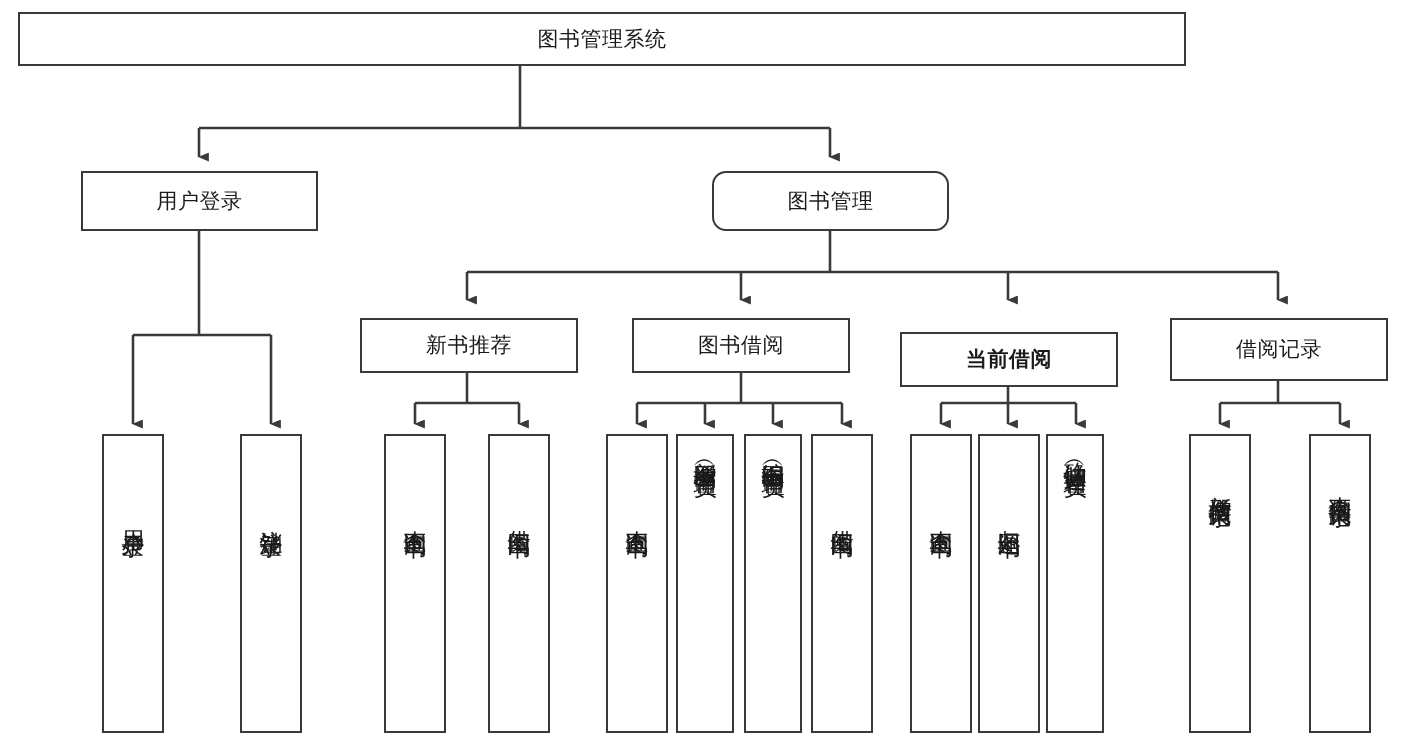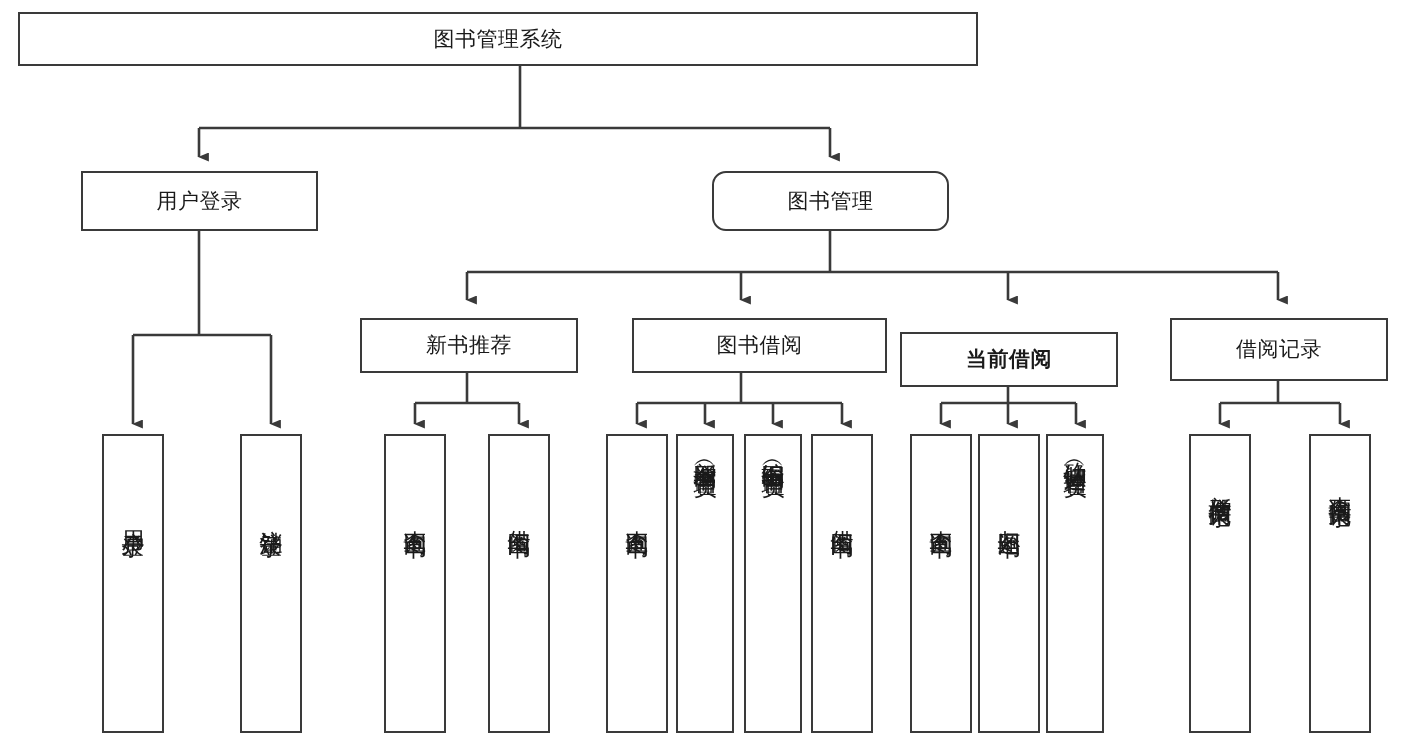--- a/index.html
+++ b/index.html
@@ -119,37 +119,37 @@
       <path d="M1076,403 L1076,424" marker-end="url(#arrow)"></path>
 
       <path d="M1278,373 L1278,403"></path>
       <path d="M1220,403 L1340,403"></path>
       <path d="M1220,403 L1220,424" marker-end="url(#arrow)"></path>
       <path d="M1340,403 L1340,424" marker-end="url(#arrow)"></path>
 
     </g>
   </svg>
 
-  <div class="node horiz" style="left:18px; top:12px; width:960px; height:54px;">
+  <div class="node horiz" style="left:18px; top:12px; width:1168px; height:54px;">
     <span class="label">图书管理系统</span>
   </div>
 
   <div class="node horiz" style="left:81px; top:171px; width:237px; height:60px;">
     <span class="label">用户登录</span>
   </div>
 
   <div class="node horiz" style="left:712px; top:171px; width:237px; height:60px;border-radius:14px;">
     <span class="label">图书管理</span>
   </div>
 
   <div class="node horiz" style="left:360px; top:318px; width:218px; height:55px;">
     <span class="label">新书推荐</span>
   </div>
 
-  <div class="node horiz" style="left:632px; top:318px; width:255px; height:55px;">
+  <div class="node horiz" style="left:632px; top:318px; width:218px; height:55px;">
     <span class="label">图书借阅</span>
   </div>
 
   <div class="node horiz" style="left:900px; top:332px; width:218px; height:55px;font-weight:bold;">
     <span class="label">当前借阅</span>
   </div>
 
   <div class="node horiz" style="left:1170px; top:318px; width:218px; height:63px;">
     <span class="label">借阅记录</span>
   </div>

